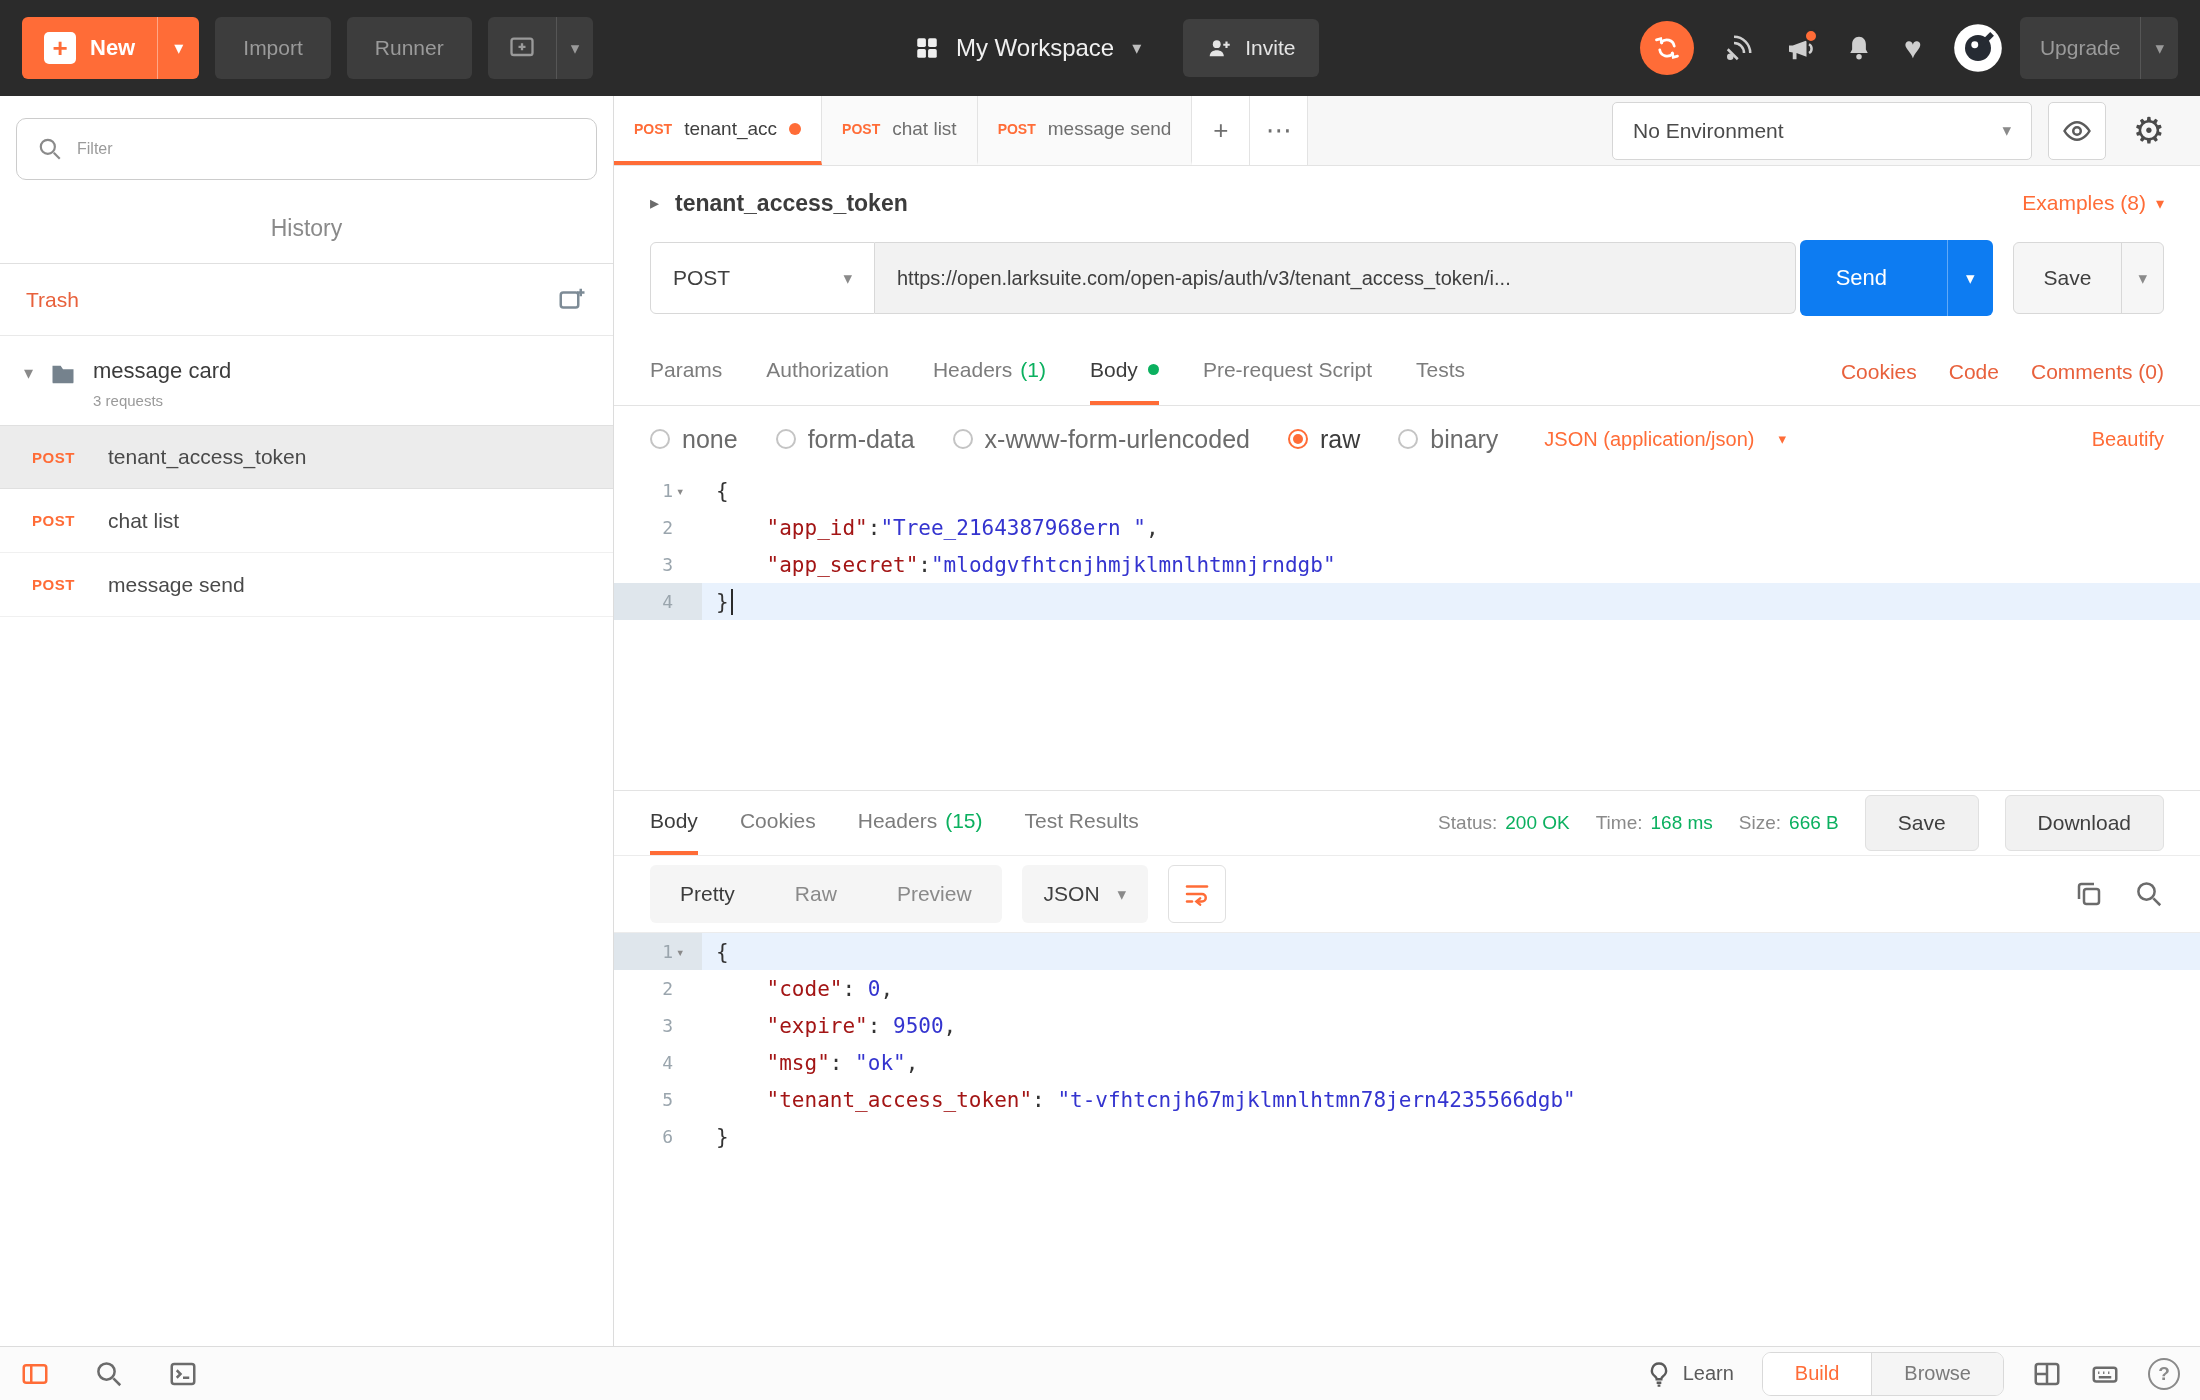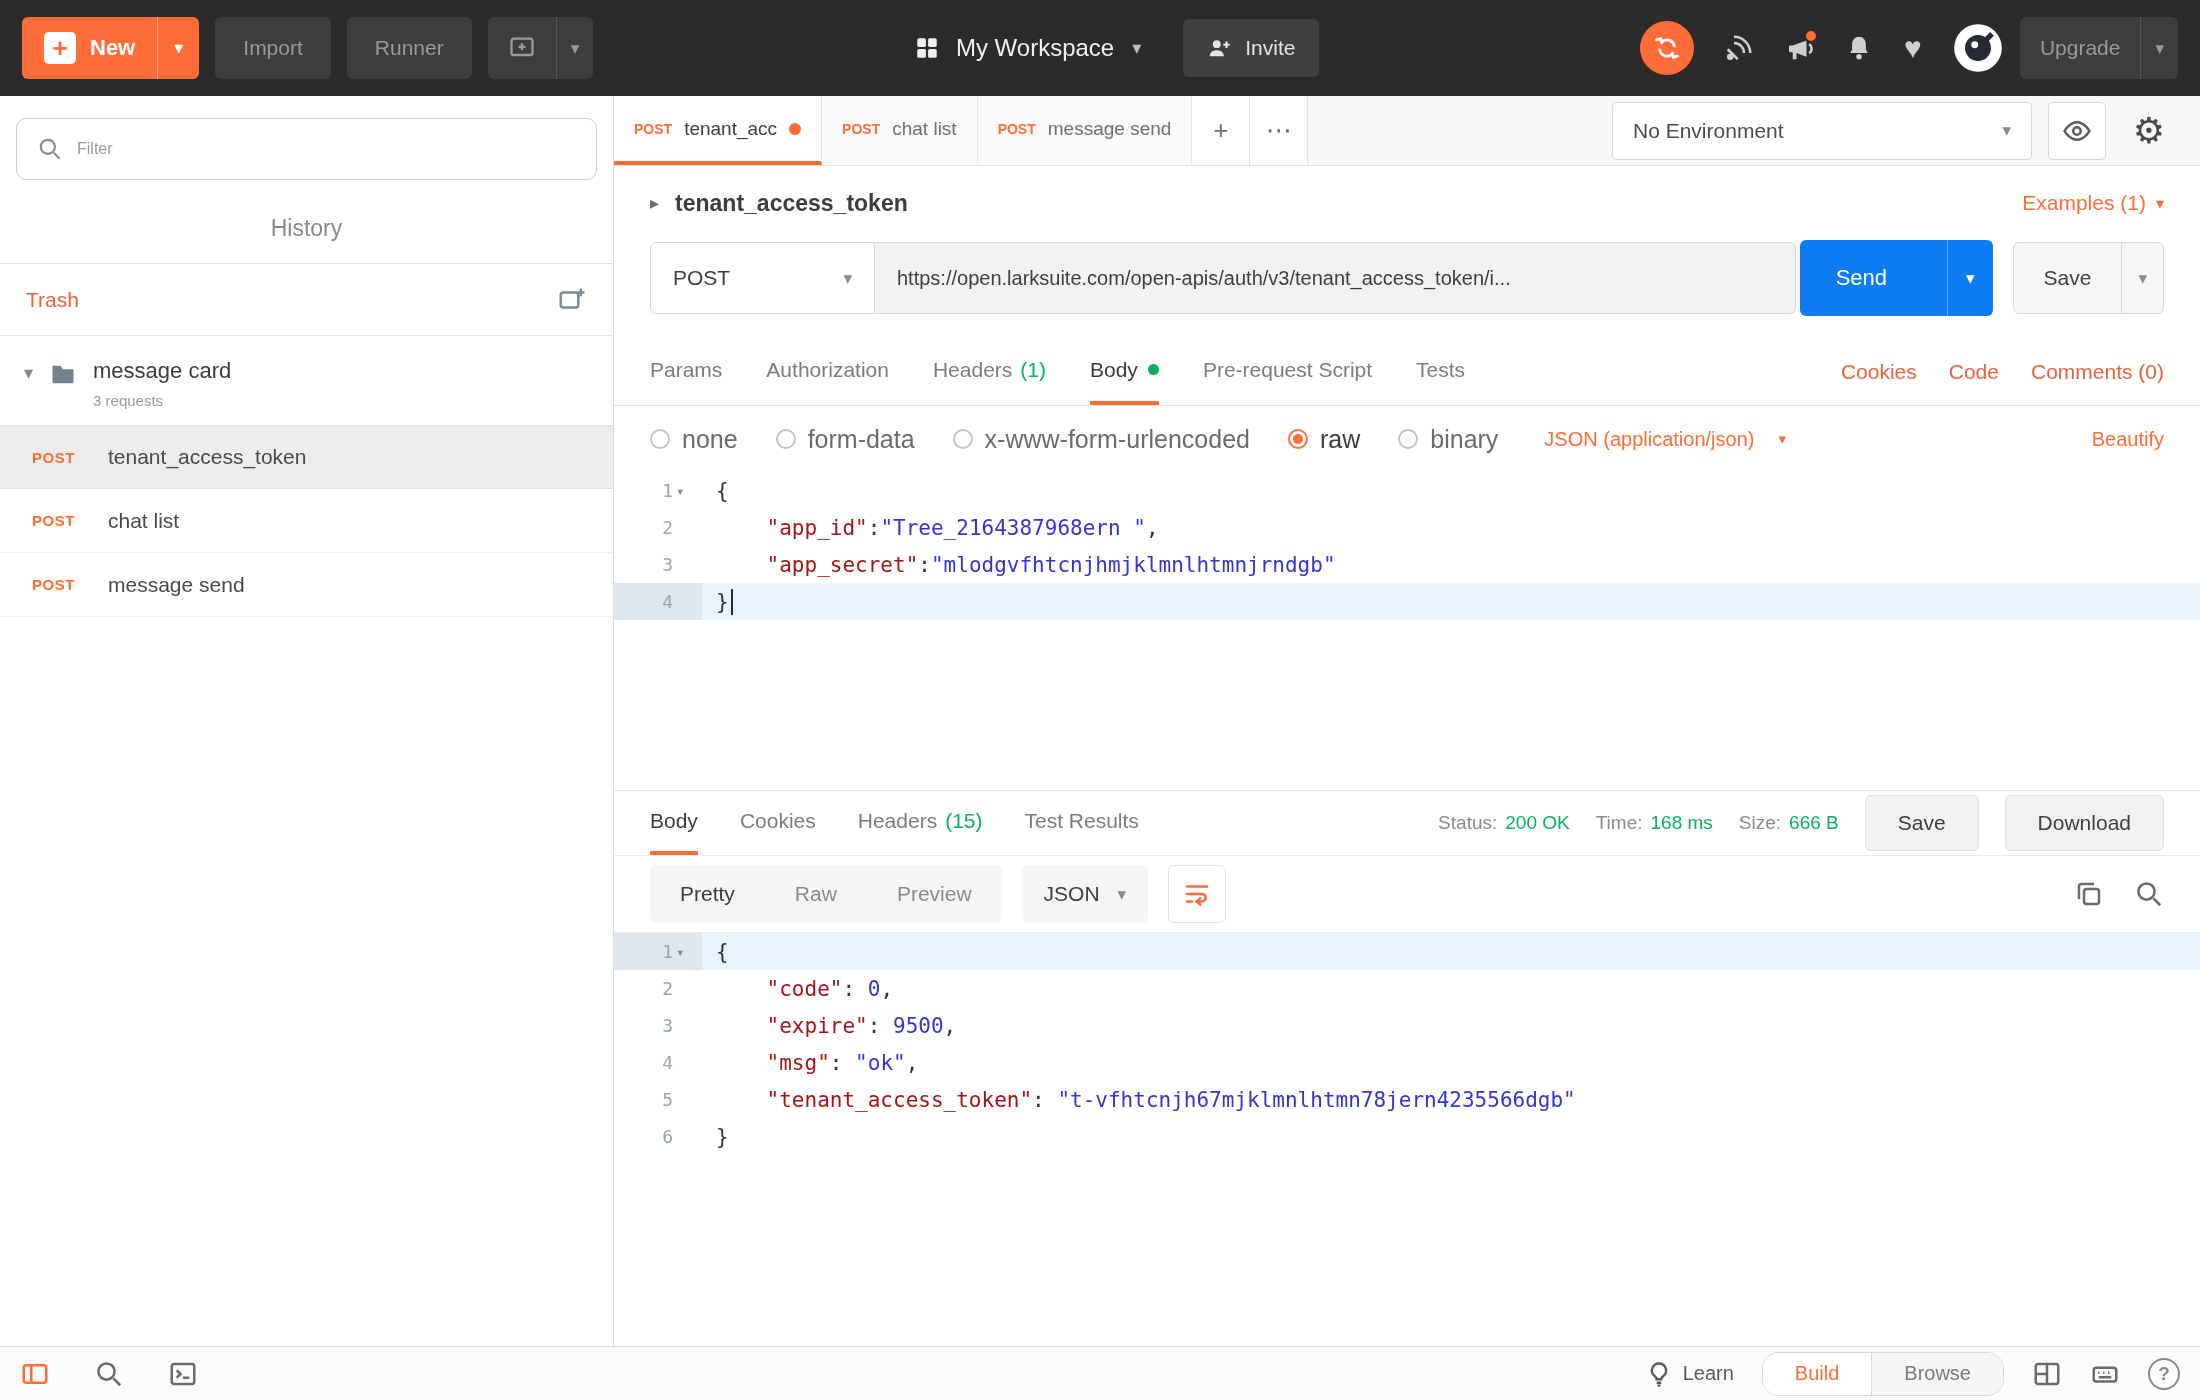--- a/index.html
+++ b/index.html
@@ -135,21 +135,21 @@
   .fmt-select { height:58px; background:#f5f5f5; border-radius:6px; display:flex; align-items:center; gap:18px; padding:0 22px; font-size:21px; color:#3f3f3f; }
   .wrap-btn { width:58px; height:58px; border:1px solid #e0e0e0; border-radius:6px; display:flex; align-items:center; justify-content:center; }
   .tool-icons { margin-left:auto; display:flex; align-items:center; gap:30px; color:#6b6b6b; }
   .resp-editor { flex:1; min-height:0; overflow:hidden; border-top:1px solid #ececec; }
 
   
   .statusbar { height:54px; border-top:1px solid #dcdcdc; background:#fbfbfb; display:flex; align-items:center; padding:0 20px; flex:0 0 auto; }
   .sb-left { display:flex; align-items:center; gap:44px; color:#6b6b6b; }
   .sb-right { margin-left:auto; display:flex; align-items:center; gap:28px; color:#6b6b6b; }
   .learn { display:flex; align-items:center; gap:10px; font-size:20px; color:#5a5a5a; }
-  .seg { display:flex; border:1px solid #d9d9d9; border-radius:17px; overflow:hidden; height:44px; background:#fff; }
+  .seg { display:flex; border:1px solid #d9d9d9; border-radius:9px; overflow:hidden; height:44px; background:#fff; }
   .seg-item { display:flex; align-items:center; padding:0 32px; font-size:20px; color:#7a7a7a; }
   .seg-item.active { color:#ff6c37; background:#fff; }
   .seg-item + .seg-item { border-left:1px solid #d9d9d9; background:#f5f5f5; }
   .help-circle { width:32px; height:32px; border:2px solid #8a8a8a; border-radius:50%; display:flex; align-items:center; justify-content:center; font-size:19px; font-weight:bold; color:#8a8a8a; }
   svg { display:block; }
 </style>
 </head>
 <body>
 
 <div class="app">
@@ -366,21 +366,21 @@
           <div class="gear-btn">
               <span>⚙</span>
             </div>
         </div>
       </div>
 
       <div class="title-row">
         <span class="title-caret">▸</span>
         <span class="req-title">tenant_access_token</span>
         <div class="examples">
-          <span>Examples (1)</span>
+          <span>Examples (8)</span>
           <span class="caret">▾</span>
         </div>
       </div>
 
       <div class="url-row">
         <div class="method-sel">
           <span>POST</span>
           <span class="sel-caret">▾</span>
         </div>
         <input class="url-field" readonly="" value="https://open.larksuite.com/open-apis/auth/v3/tenant_access_token/i..." style="">

